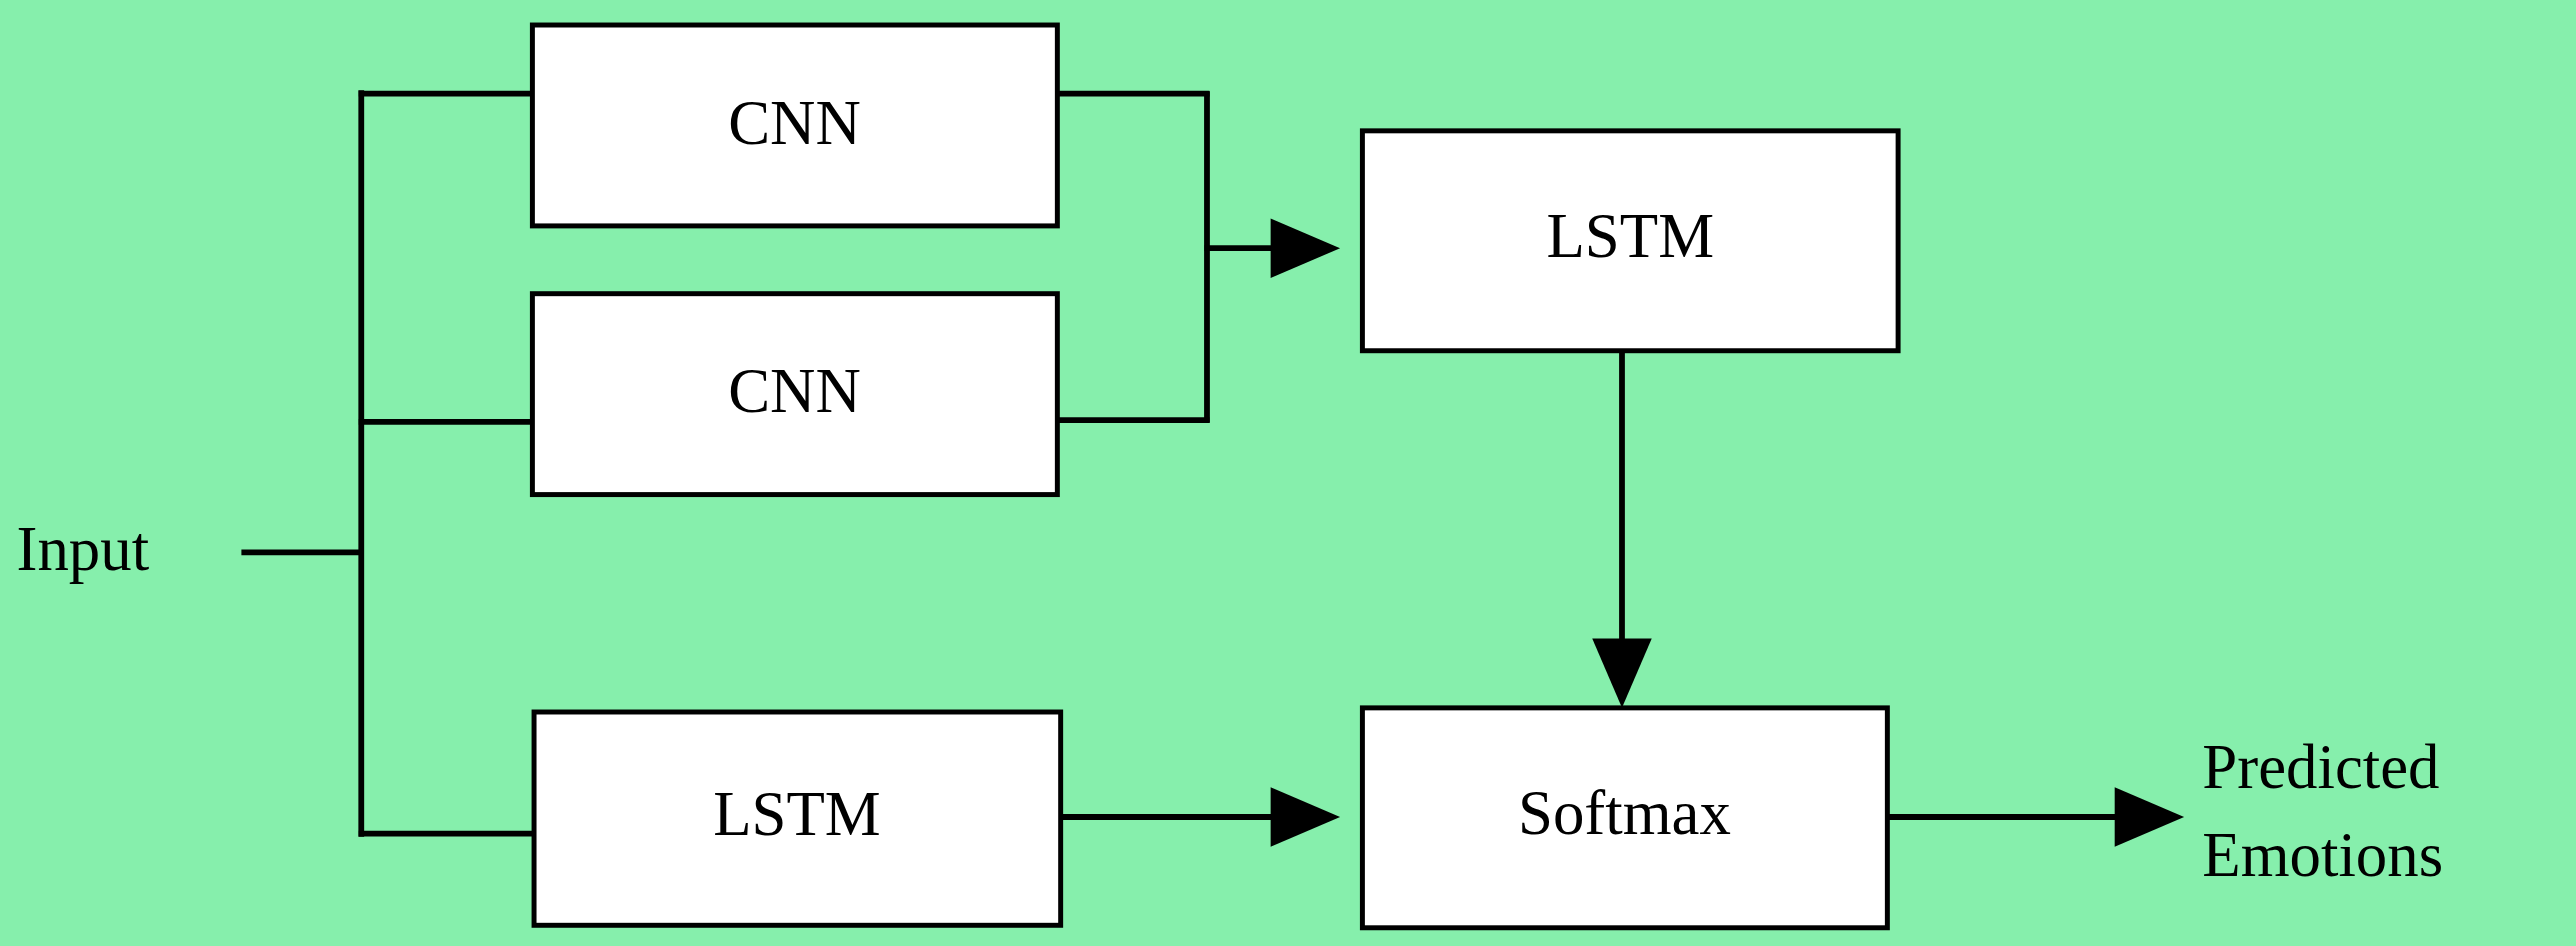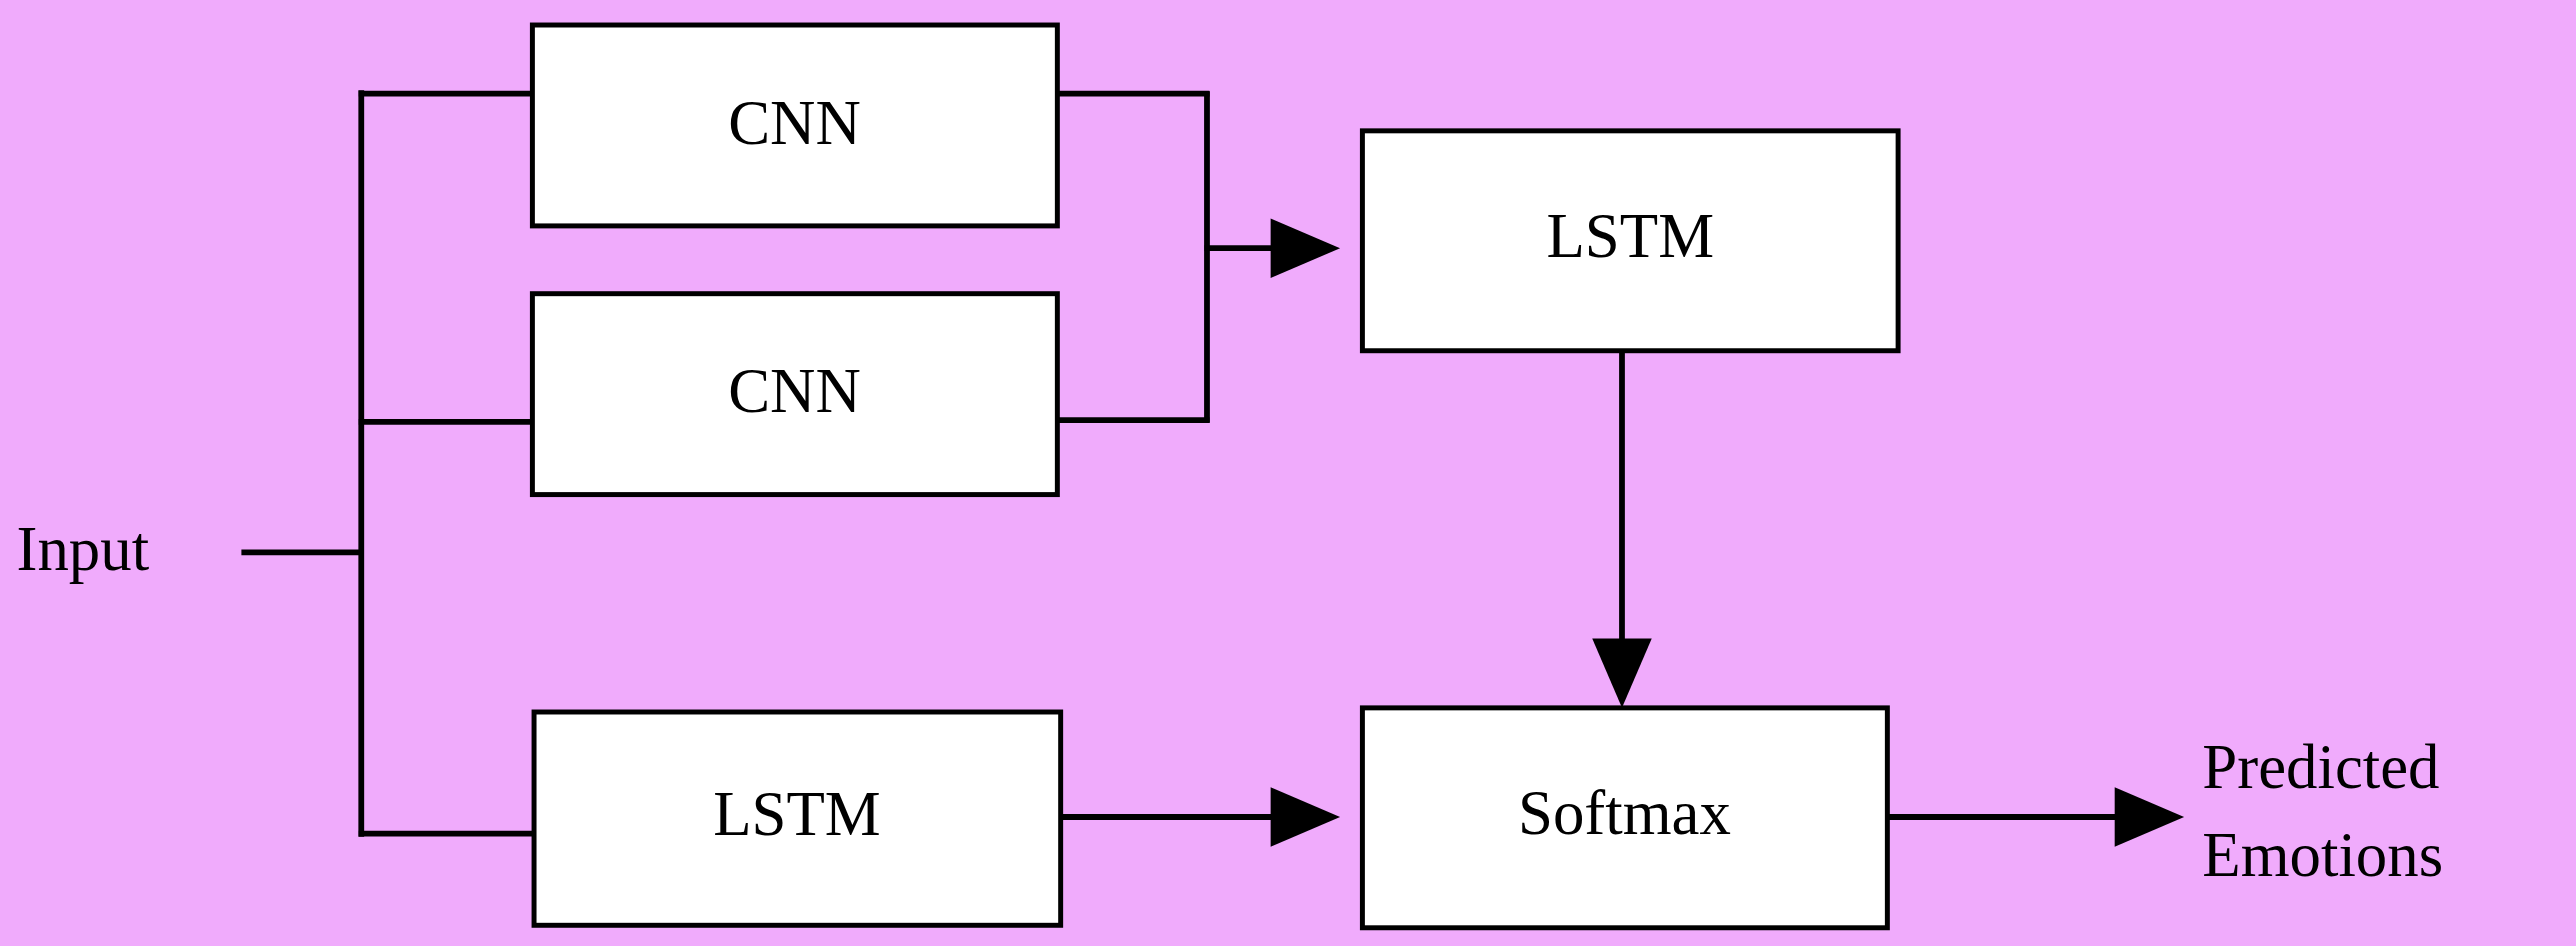--- a/index.html
+++ b/index.html
@@ -8,21 +8,21 @@
     padding: 0;
     background: #ffffff;
   }
   body {
     font-family: "Liberation Serif", "DejaVu Serif", serif;
   }
   #diagram-root {
     position: relative;
     width: 2576px;
     height: 947px;
-    background: #f0abfc;
+    background: #86efac;
     overflow: hidden;
   }
   #diagram-svg {
     position: absolute;
     left: 0;
     top: 0;
     width: 2576px;
     height: 947px;
     display: block;
   }

